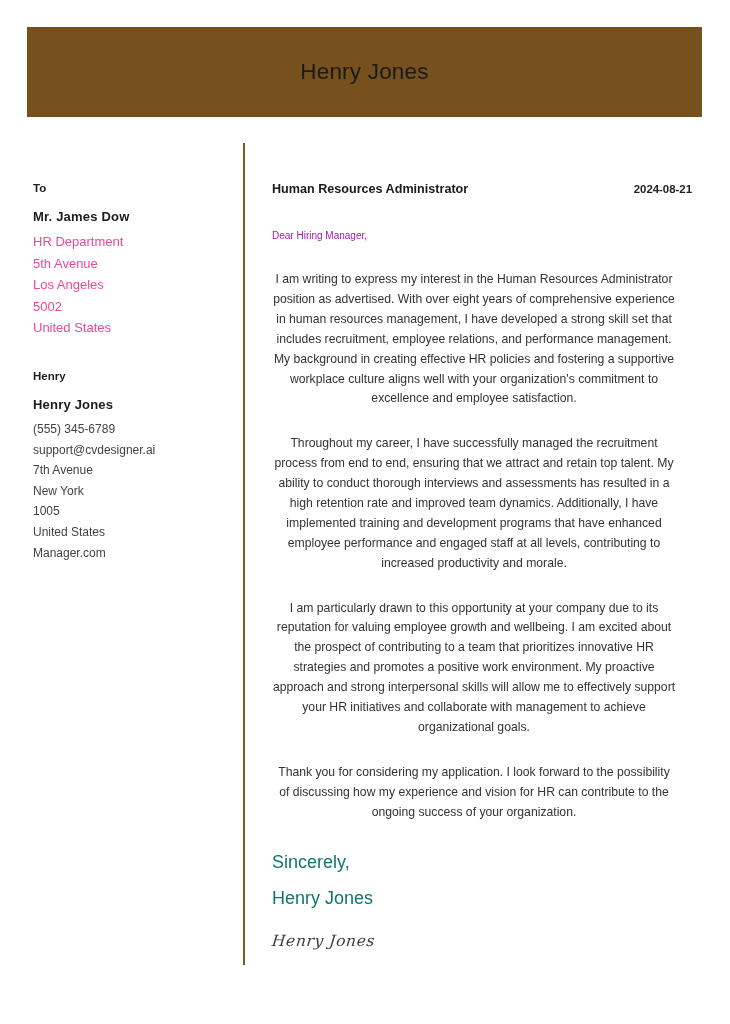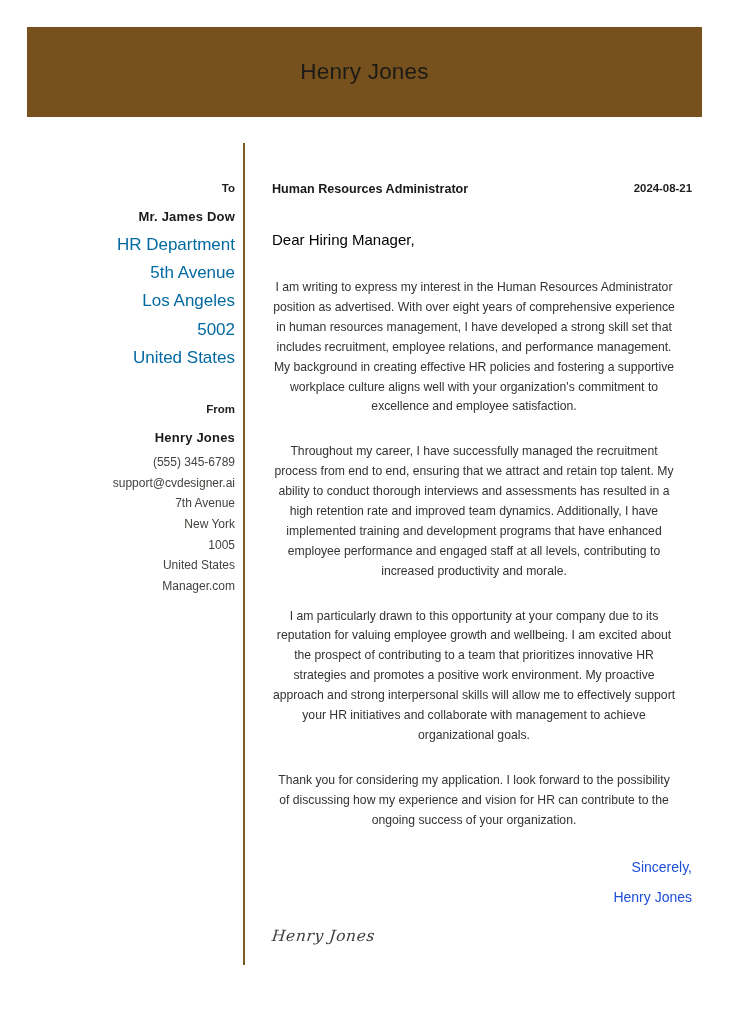--- a/index.html
+++ b/index.html
@@ -41,24 +41,23 @@
     font-weight: 400;
     color: #1c1a16;
     letter-spacing: 0.2px;
     line-height: 1;
     white-space: nowrap;
   }
 
   
   .sidebar {
     position: absolute;
-    left: 45px;
+    left: 33px;
     top: 182px;
     width: 190px;
-    text-align: right;
   }
 
   .divider {
     position: absolute;
     left: 243px;
     top: 143px;
     width: 1.6px;
     height: 822px;
     background: #7b5a22;
   }
@@ -80,74 +79,73 @@
   }
   .block-name {
     font-size: 13px;
     font-weight: bold;
     color: #1a1a1a;
     margin: 7px 0 6px 0;
     line-height: 1.25;
     letter-spacing: 0.2px;
   }
   .addr-line {
-    font-size: 17px;
+    font-size: 13px;
     font-weight: 400;
-    color: #0369a1;
+    color: #ec4899;
     line-height: 1.66;
     white-space: nowrap;
   }
   .addr-line.small {
     font-size: 12px;
     color: #42423f;
     line-height: 1.72;
   }
   .from-block {
     margin-top: 31px;
   }
 
   
   .title-row {
     display: flex;
-    align-items: flex-start;
+    align-items: center;
     justify-content: space-between;
     margin-bottom: 31px;
   }
   .job-title {
     font-size: 12.6px;
     font-weight: bold;
     color: #1a1a1a;
     line-height: 1.2;
   }
   .letter-date {
     font-size: 11.4px;
     font-weight: bold;
     color: #1f1f1f;
     line-height: 1.2;
     white-space: nowrap;
   }
   .salutation {
-    font-size: 15px;
-    color: #000000;
+    font-size: 10px;
+    color: #a21caf;
     line-height: 1.6;
     margin: 0 0 26px 0;
   }
   .para {
     font-size: 12.2px;
     color: #333333;
     line-height: 1.63;
     margin: 0 16px 25px 0;
     text-align: center;
   }
   .closing {
-    font-size: 14px;
-    color: #1d4ed8;
+    font-size: 18px;
+    color: #0f766e;
     line-height: 1.72;
     margin: 5px 0 0 0;
-    text-align: right;
   }
   .signature {
     margin-top: 18px;
     font-family: "DejaVu Serif", serif;
     font-style: italic;
     font-size: 15.5px;
     color: #3d3d3d;
     letter-spacing: 0.6px;
     transform: skewX(-6deg);
     transform-origin: left center;
@@ -172,21 +170,21 @@
       <div class="block-label">To</div>
       <div class="block-name">Mr. James Dow</div>
       <div class="addr-line">HR Department</div>
       <div class="addr-line">5th Avenue</div>
       <div class="addr-line">Los Angeles</div>
       <div class="addr-line">5002</div>
       <div class="addr-line">United States</div>
     </div>
 
     <div class="from-block">
-      <div class="block-label">From</div>
+      <div class="block-label">Henry</div>
       <div class="block-name">Henry Jones</div>
       <div class="addr-line small">(555) 345-6789</div>
       <div class="addr-line small">support@cvdesigner.ai</div>
       <div class="addr-line small">7th Avenue</div>
       <div class="addr-line small">New York</div>
       <div class="addr-line small">1005</div>
       <div class="addr-line small">United States</div>
       <div class="addr-line small">Manager.com</div>
     </div>
 

